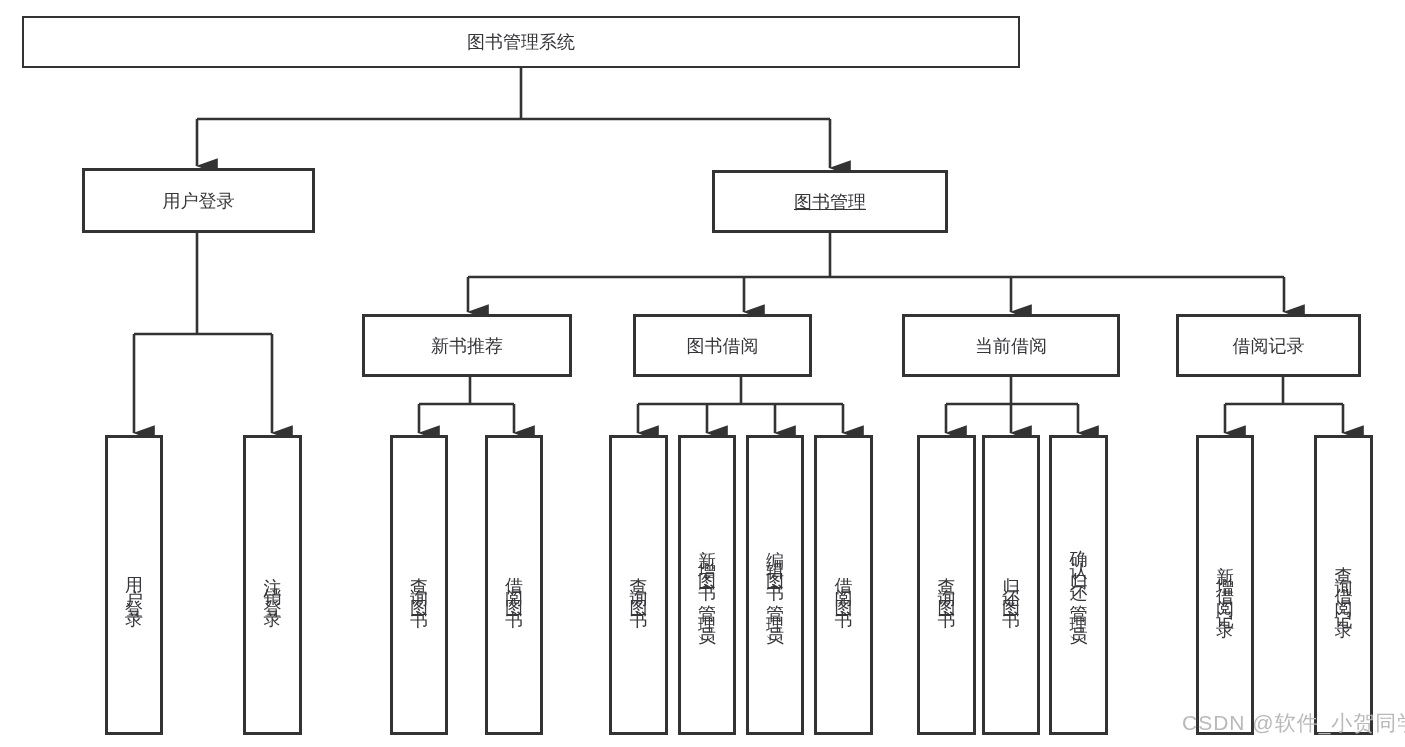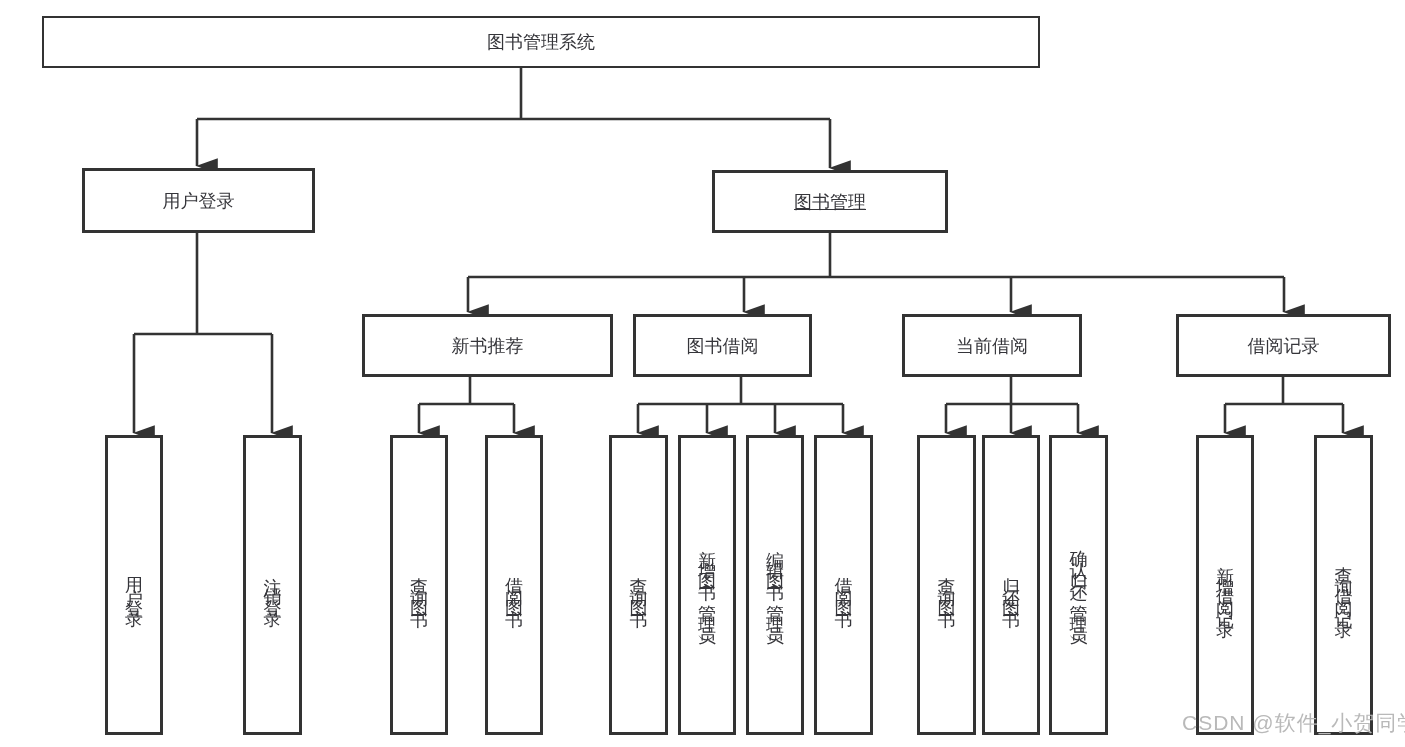--- a/index.html
+++ b/index.html
@@ -16,21 +16,21 @@
     box-sizing:border-box;
     border:3px solid #333333;
     background:#ffffff;
     color:#35353a;
     display:flex;
     align-items:center;
     justify-content:center;
     font-size:18px;
     text-align:center;
   }
-  .node.root{border-width:2px;margin-left:20px;}
+  .node.root{border-width:2px;}
   .node.v{
     writing-mode:vertical-rl;
     letter-spacing:11px;
     padding:8px 0;
     line-height:1;
   }
   .watermark{
     position:absolute;
     left:1182px;top:709px;
     font-size:21px;
@@ -85,24 +85,24 @@
       <line x1="1225" y1="404" x2="1225" y2="433" marker-end="url(#arrow)"></line>
       <line x1="1343" y1="404" x2="1343" y2="433" marker-end="url(#arrow)"></line>
     </g>
   </svg>
 
   <div class="node root" style="left:22px;top:16px;width:998px;height:52px;">图书管理系统</div>
 
   <div class="node" style="left:82px;top:168px;width:233px;height:65px;">用户登录</div>
   <div class="node" style="left:712px;top:170px;width:236px;height:63px;text-decoration:underline;">图书管理</div>
 
-  <div class="node" style="left:362px;top:314px;width:251px;height:63px;">新书推荐</div>
+  <div class="node" style="left:362px;top:314px;width:210px;height:63px;">新书推荐</div>
   <div class="node" style="left:633px;top:314px;width:179px;height:63px;">图书借阅</div>
-  <div class="node" style="left:902px;top:314px;width:180px;height:63px;">当前借阅</div>
-  <div class="node" style="left:1176px;top:314px;width:215px;height:63px;">借阅记录</div>
+  <div class="node" style="left:902px;top:314px;width:218px;height:63px;">当前借阅</div>
+  <div class="node" style="left:1176px;top:314px;width:185px;height:63px;">借阅记录</div>
 
   <div class="node v" style="left:105px;top:435px;width:58px;height:300px;">用户登录</div>
   <div class="node v" style="left:243px;top:435px;width:59px;height:300px;">注销登录</div>
 
   <div class="node v" style="left:390px;top:435px;width:58px;height:300px;">查询图书</div>
   <div class="node v" style="left:485px;top:435px;width:58px;height:300px;">借阅图书</div>
 
   <div class="node v" style="left:609px;top:435px;width:59px;height:300px;">查询图书</div>
   <div class="node v" style="left:678px;top:435px;width:58px;height:300px;">新增图书（管理员）</div>
   <div class="node v" style="left:746px;top:435px;width:58px;height:300px;">编辑图书（管理员）</div>

